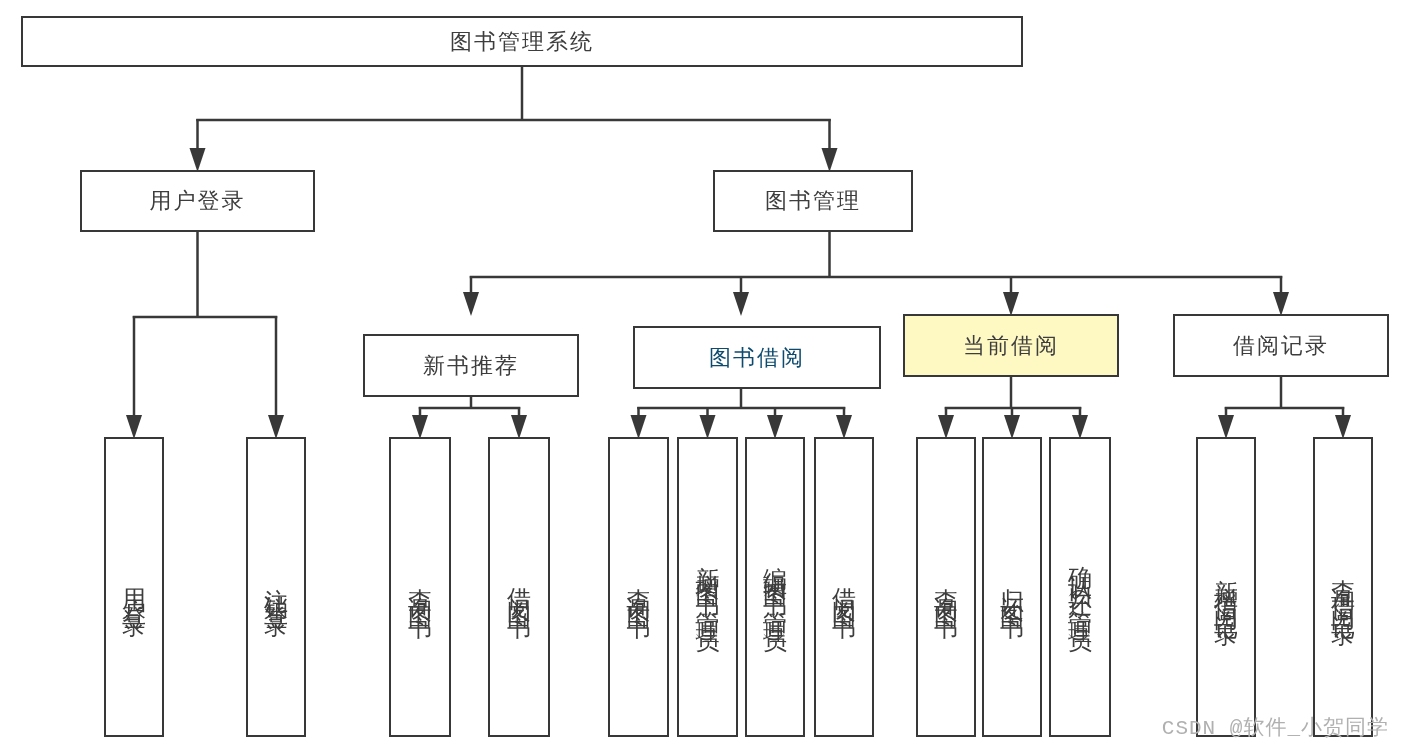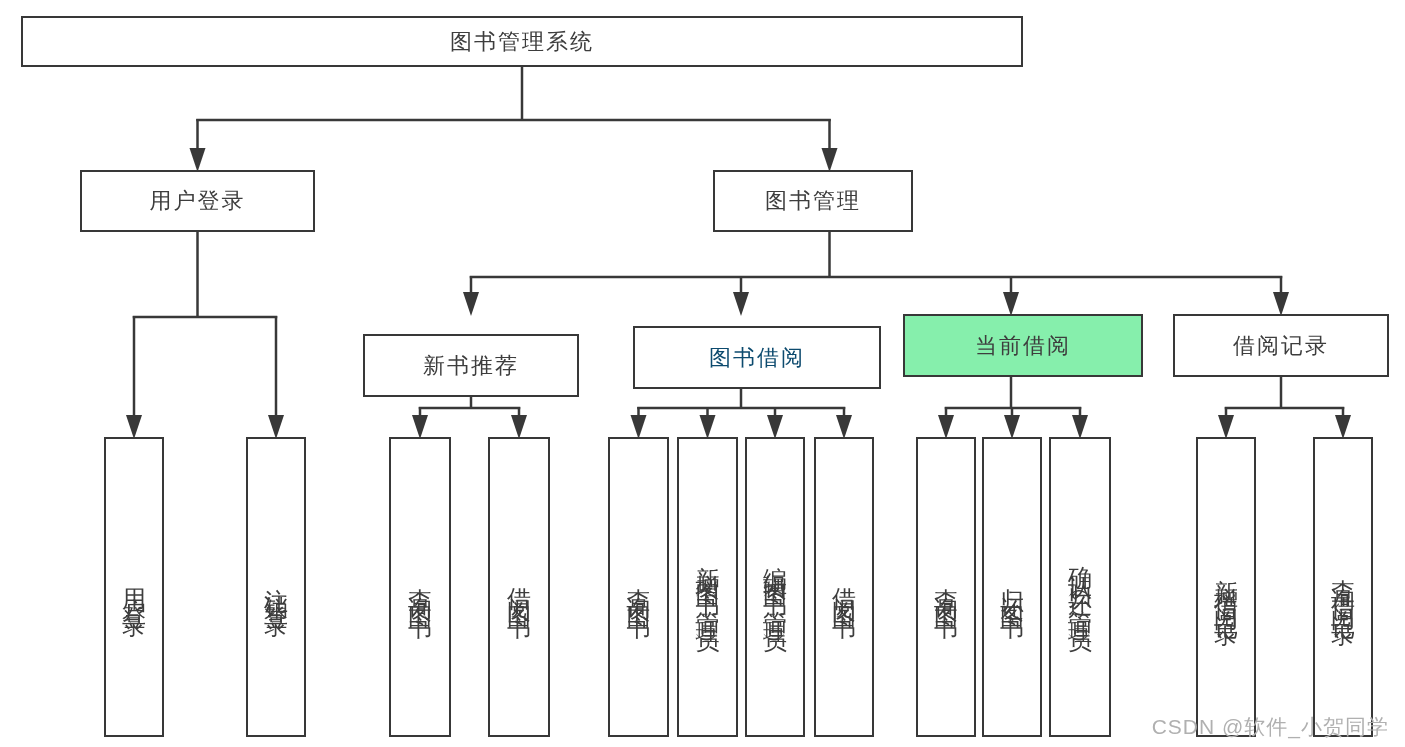--- a/index.html
+++ b/index.html
@@ -122,21 +122,21 @@
       </div>
       <div class="node h" style="left: 713px; top: 170px; width: 200px; height: 62px; border-color: rgb(56, 56, 56); background: rgb(255, 255, 255); color: rgb(61, 61, 61);">
         <span class="lbl">图书管理</span>
       </div>
       <div class="node h" style="left: 363px; top: 314px; width: 216px; height: 63px; border-color: rgb(56, 56, 56); background: rgb(255, 255, 255); color: rgb(61, 61, 61); margin-top: 20px;">
         <span class="lbl">新书推荐</span>
       </div>
       <div class="node h" style="left: 633px; top: 314px; width: 248px; height: 63px; border-color: rgb(56, 56, 56); background: rgb(255, 255, 255); color: #0c4a6e; margin-top: 12px;">
         <span class="lbl">图书借阅</span>
       </div>
-      <div class="node h" style="left: 903px; top: 314px; width: 240px; height: 63px; border-color: rgb(56, 56, 56); background: #86efac; color: rgb(61, 61, 61);">
+      <div class="node h" style="left: 903px; top: 314px; width: 216px; height: 63px; border-color: rgb(56, 56, 56); background: #fef9c3; color: rgb(61, 61, 61);">
         <span class="lbl">当前借阅</span>
       </div>
       <div class="node h" style="left: 1173px; top: 314px; width: 216px; height: 63px; border-color: rgb(56, 56, 56); background: rgb(255, 255, 255); color: rgb(61, 61, 61);">
         <span class="lbl">借阅记录</span>
       </div>
       <div class="node v" style="left: 104px; top: 437px; width: 60px; height: 300px; border-color: rgb(56, 56, 56); background: rgb(255, 255, 255); color: rgb(61, 61, 61);">
         <span class="lbl">用户登录</span>
       </div>
       <div class="node v" style="left: 246px; top: 437px; width: 60px; height: 300px; border-color: rgb(56, 56, 56); background: rgb(255, 255, 255); color: rgb(61, 61, 61);">
         <span class="lbl">注销登录</span>
@@ -168,14 +168,14 @@
       <div class="node v" style="left: 1049px; top: 437px; width: 62px; height: 300px; border-color: rgb(56, 56, 56); background: rgb(255, 255, 255); color: rgb(61, 61, 61);">
         <span class="lbl">确认归还（管理员）</span>
       </div>
       <div class="node v" style="left: 1196px; top: 437px; width: 60px; height: 300px; border-color: rgb(56, 56, 56); background: rgb(255, 255, 255); color: rgb(61, 61, 61);">
         <span class="lbl">新增借阅记录</span>
       </div>
       <div class="node v" style="left: 1313px; top: 437px; width: 60px; height: 300px; border-color: rgb(56, 56, 56); background: rgb(255, 255, 255); color: rgb(61, 61, 61);">
         <span class="lbl">查询借阅记录</span>
       </div>
     </div>
-  <div id="watermark" style="color: rgb(176, 176, 176);">CSDN @软件_小贺同学</div>
+  <div id="watermark" style="color: rgb(176, 176, 176); font-family: Liberation Mono, monospace;">CSDN @软件_小贺同学</div>
 </div>
 
 </body></html>

